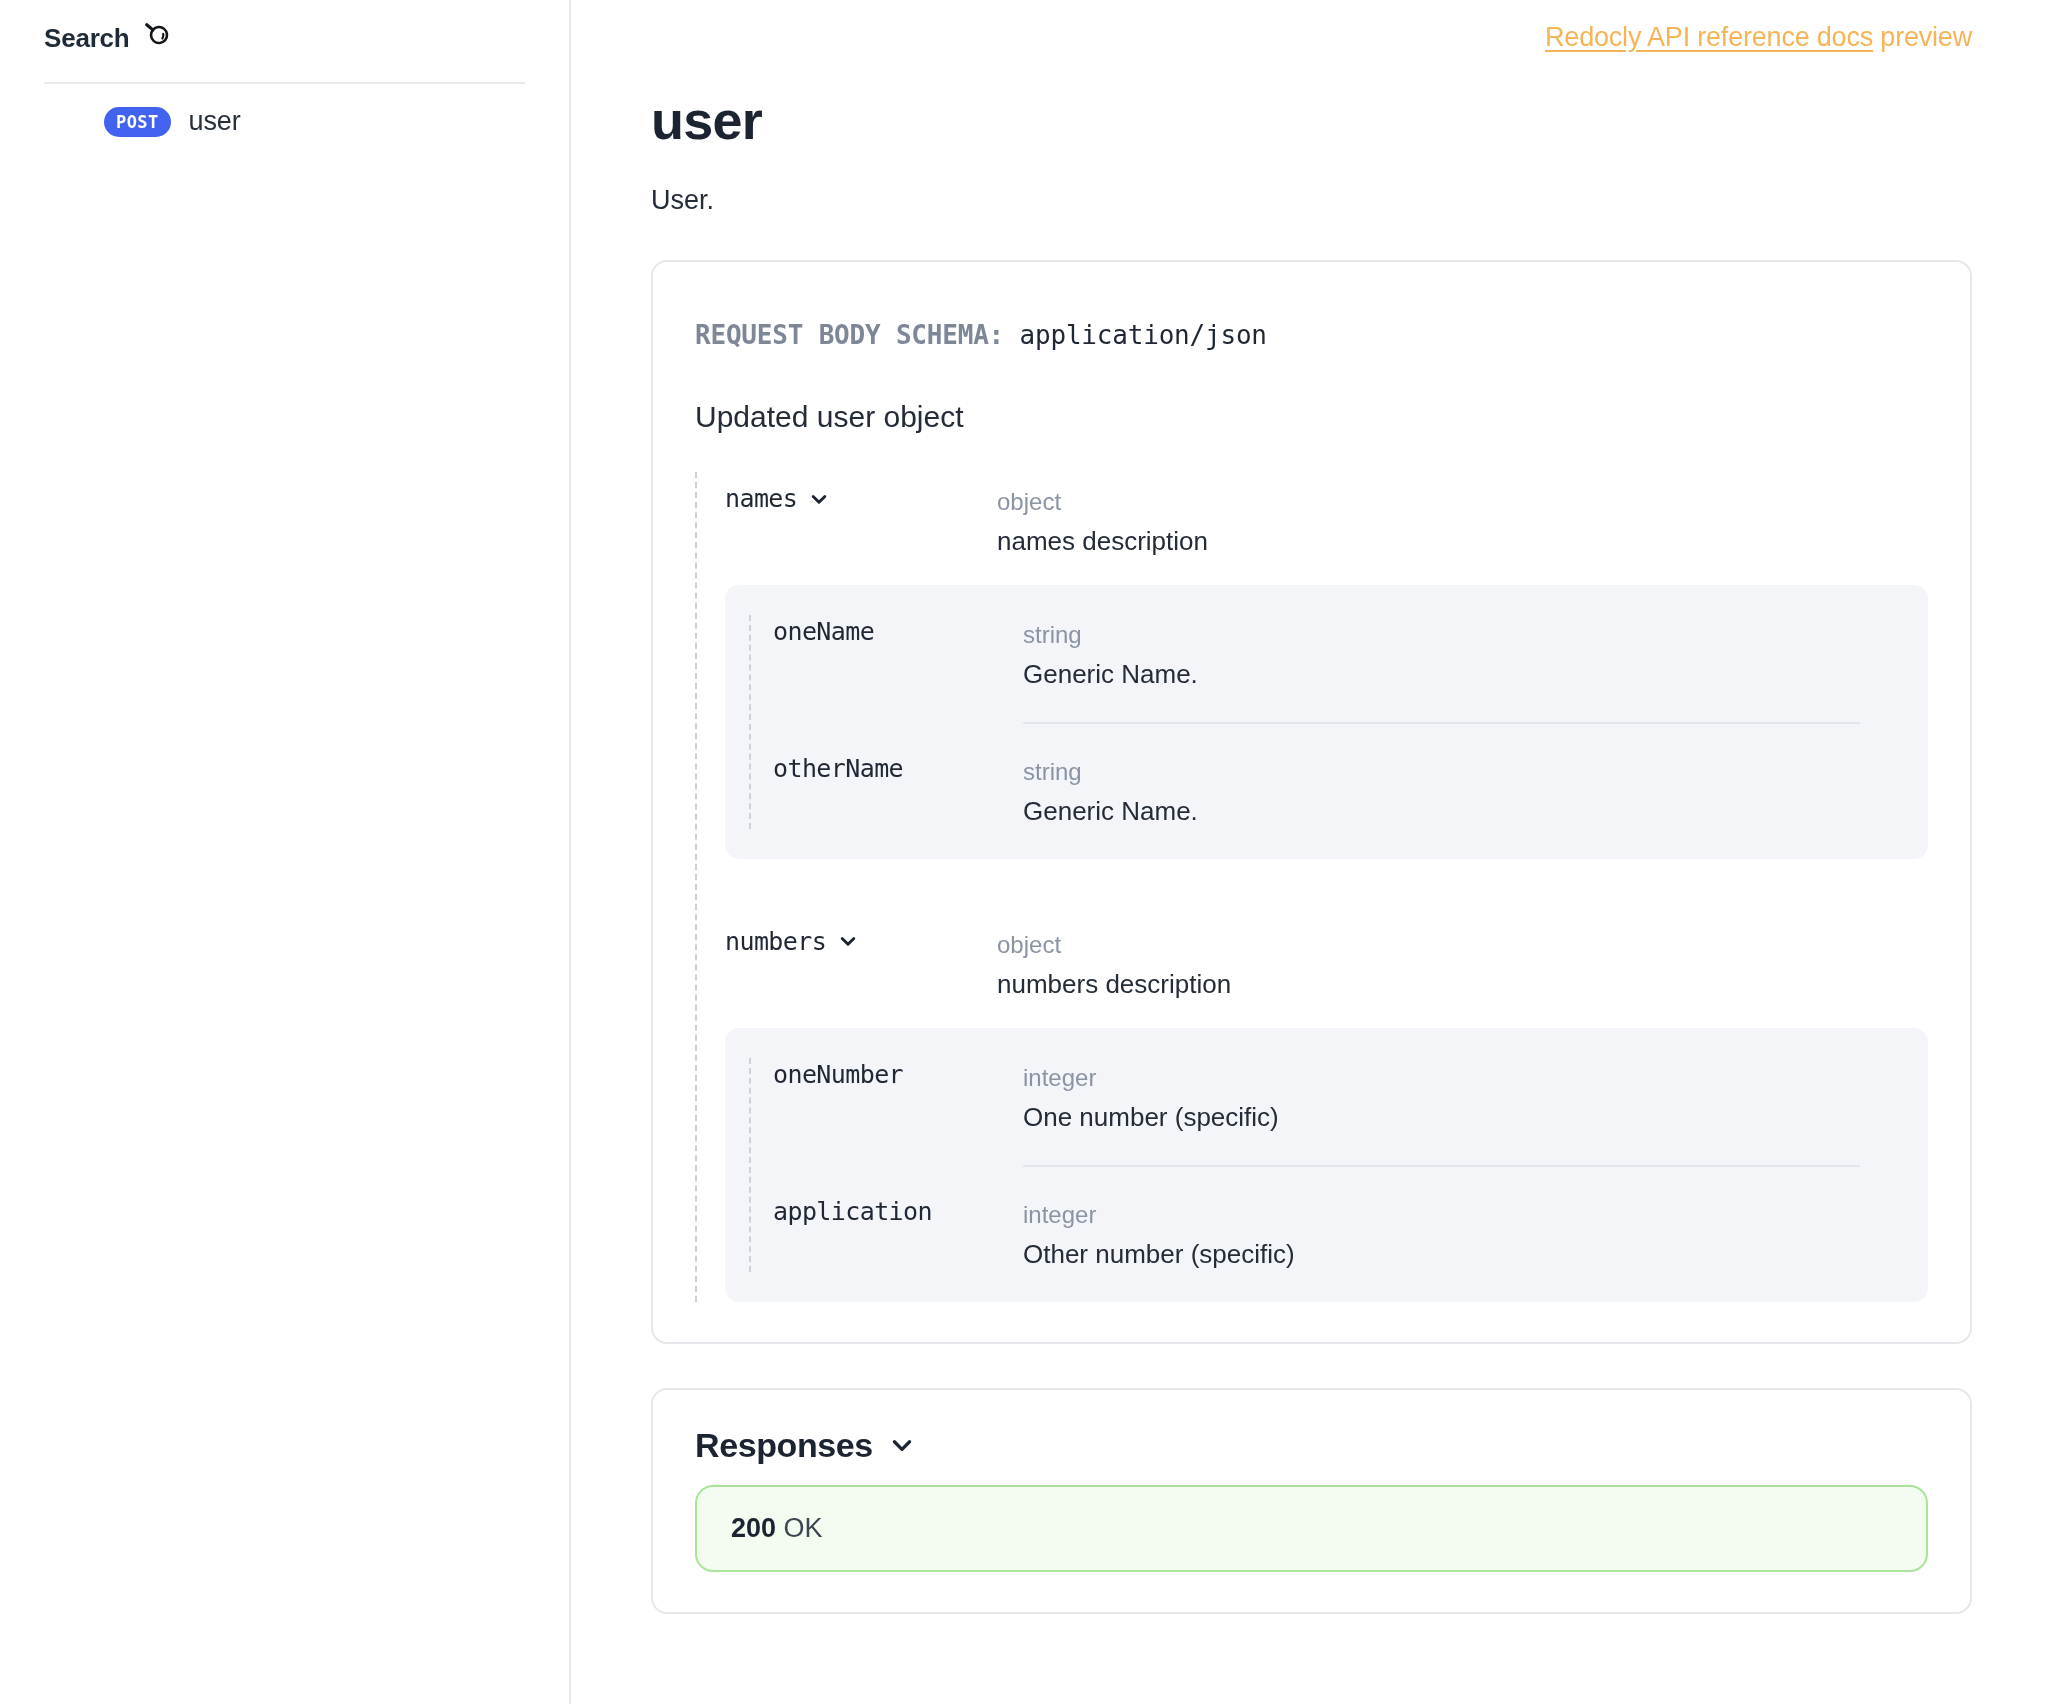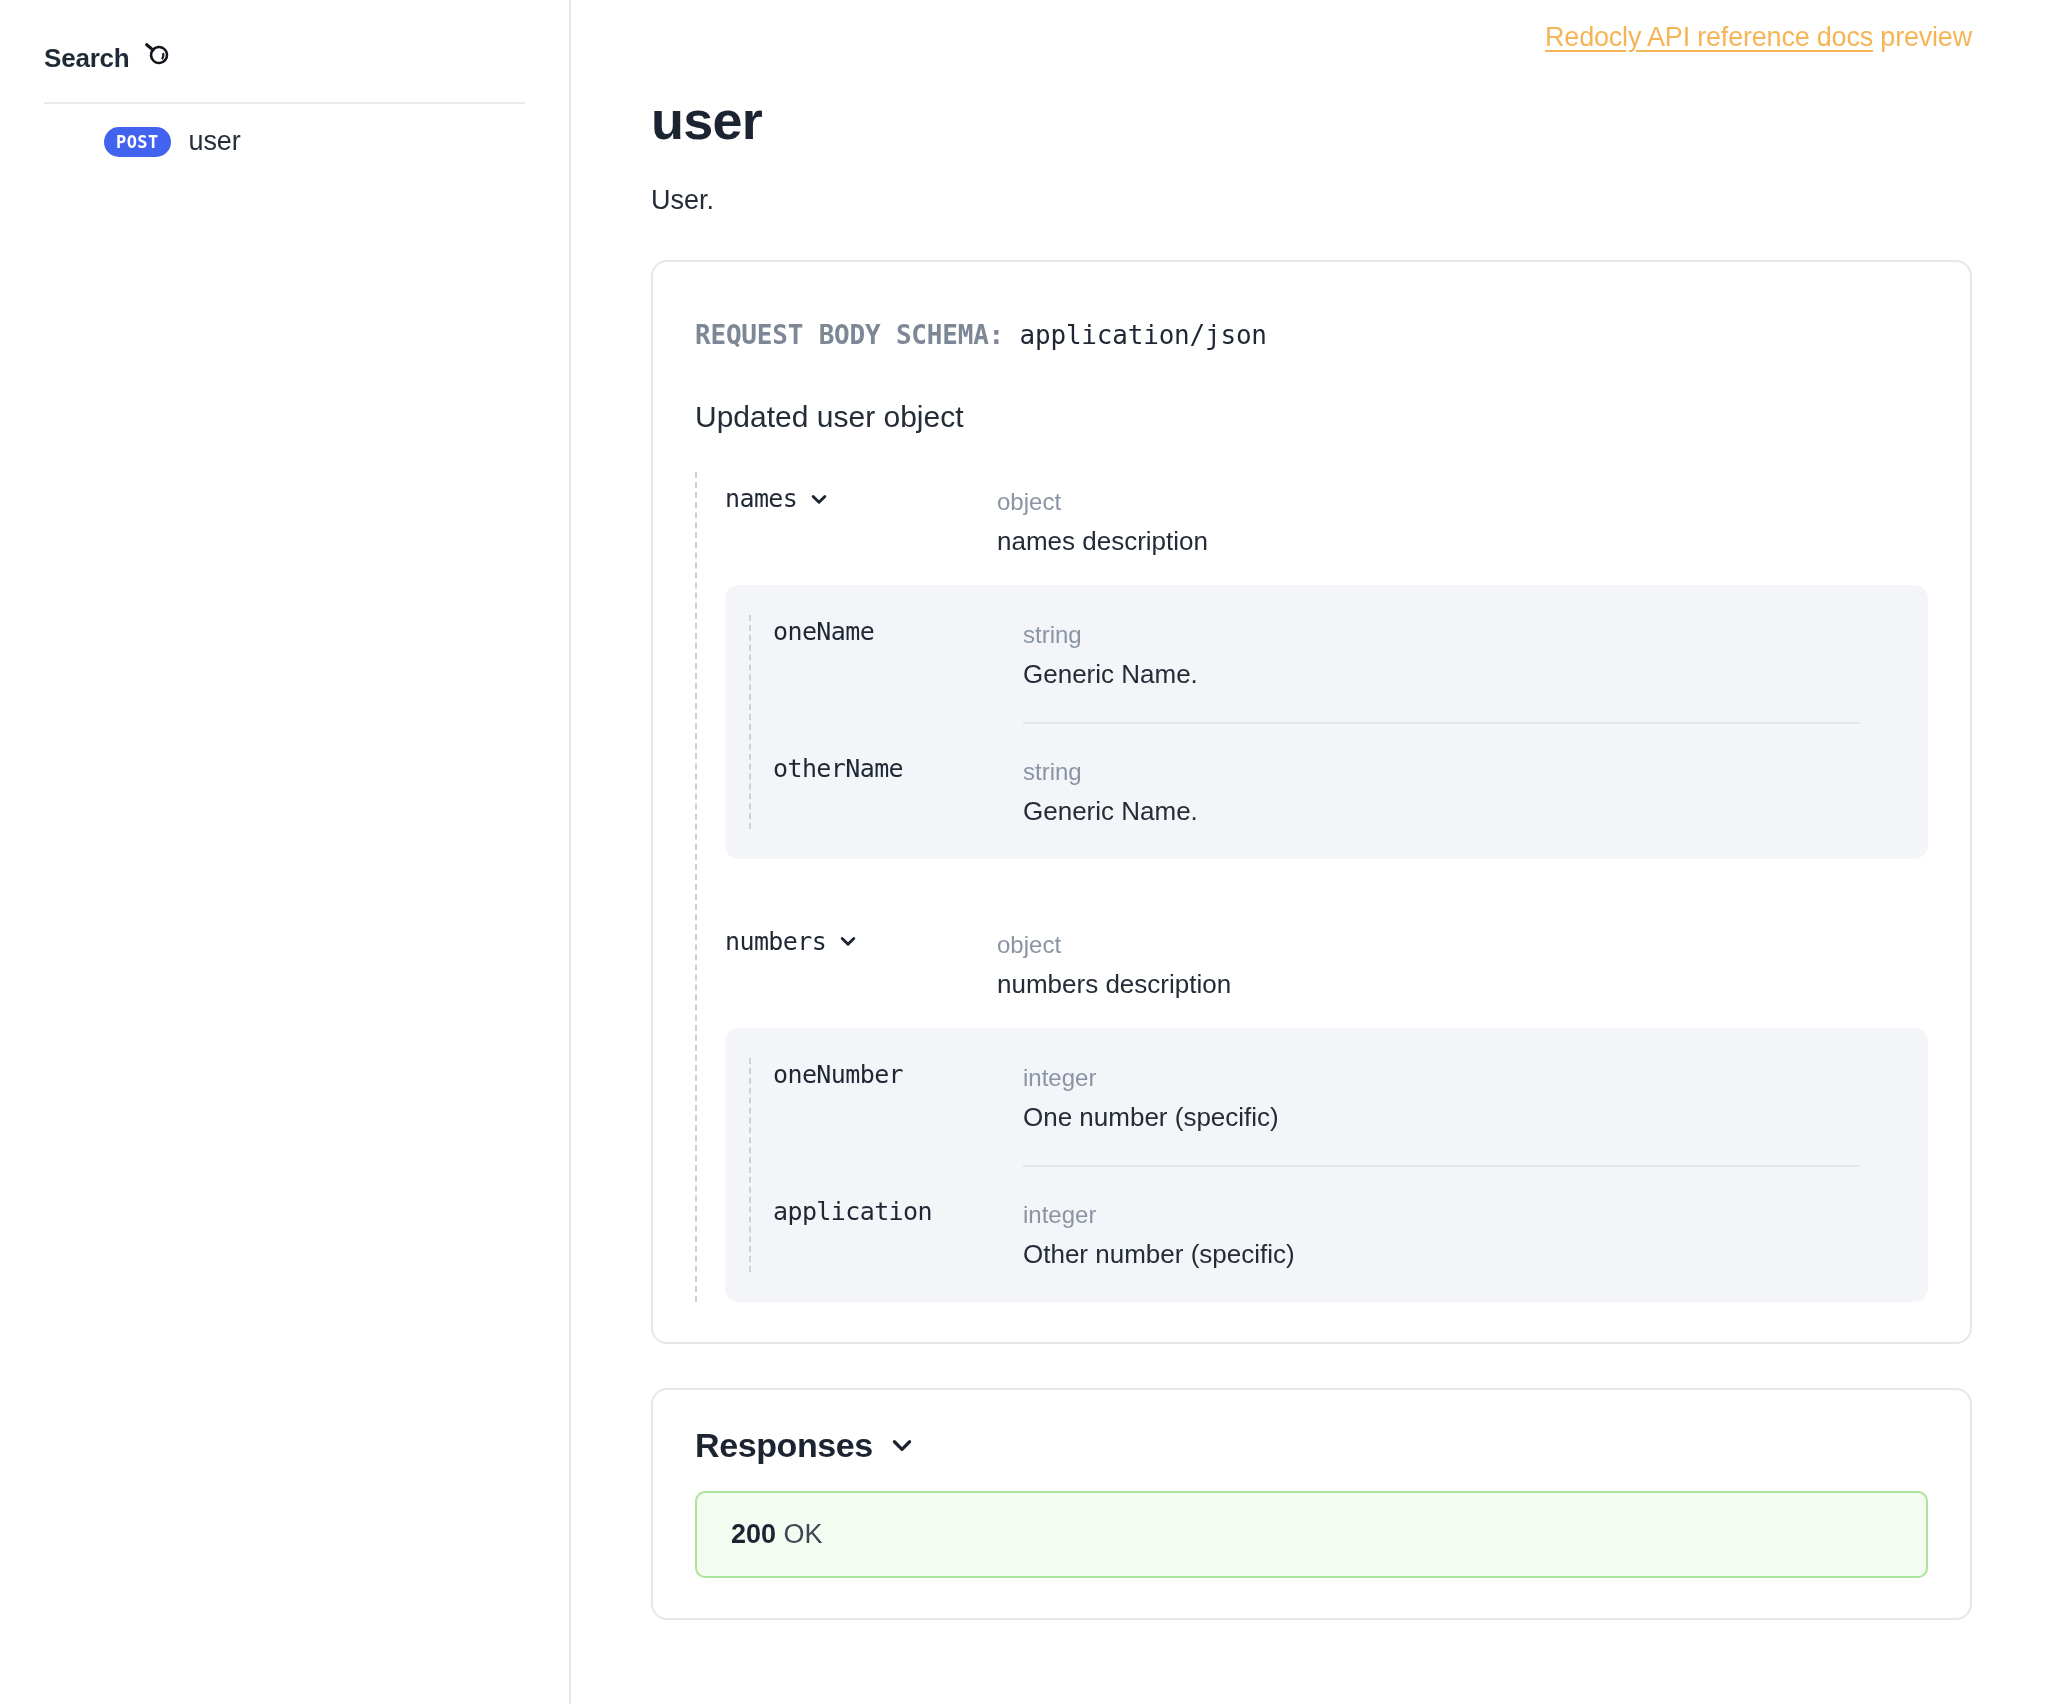--- a/index.html
+++ b/index.html
@@ -11,21 +11,21 @@
   }
   .app { display: flex; width: 2052px; height: 1704px; }
 
   
   .sidebar {
     width: 571px;
     flex: 0 0 571px;
     height: 100%;
     background: #ffffff;
     border-right: 2px solid #e5e9ee;
-    padding-top: 36px;
+    padding-top: 16px;
   }
   .search-row {
     display: flex;
     align-items: center;
     gap: 12px;
     padding: 0 44px 0 44px;
     height: 44px;
   }
   .search-label {
     font-size: 26px;
@@ -191,23 +191,23 @@
   .nested .row-info { padding-right: 34px; }
   .prop-divider {
     height: 2px;
     background: #e2e6ec;
     margin: 28px 34px 28px 0;
   }
   .nested .prop-block { padding-top: 2px; }
 
   
   .resp-box {
-    margin-top: 26px;
+    margin-top: 20px;
     border: 2px solid #a9e49a;
-    border-radius: 10px;
+    border-radius: 18px;
     background: #f4fcf1;
     padding: 26px 34px;
   }
   .resp-code {
     font-size: 27px;
     color: #1b2430;
   }
   .resp-code b { font-weight: 700; }
   .resp-code span { color: #3d4753; }
 </style>

